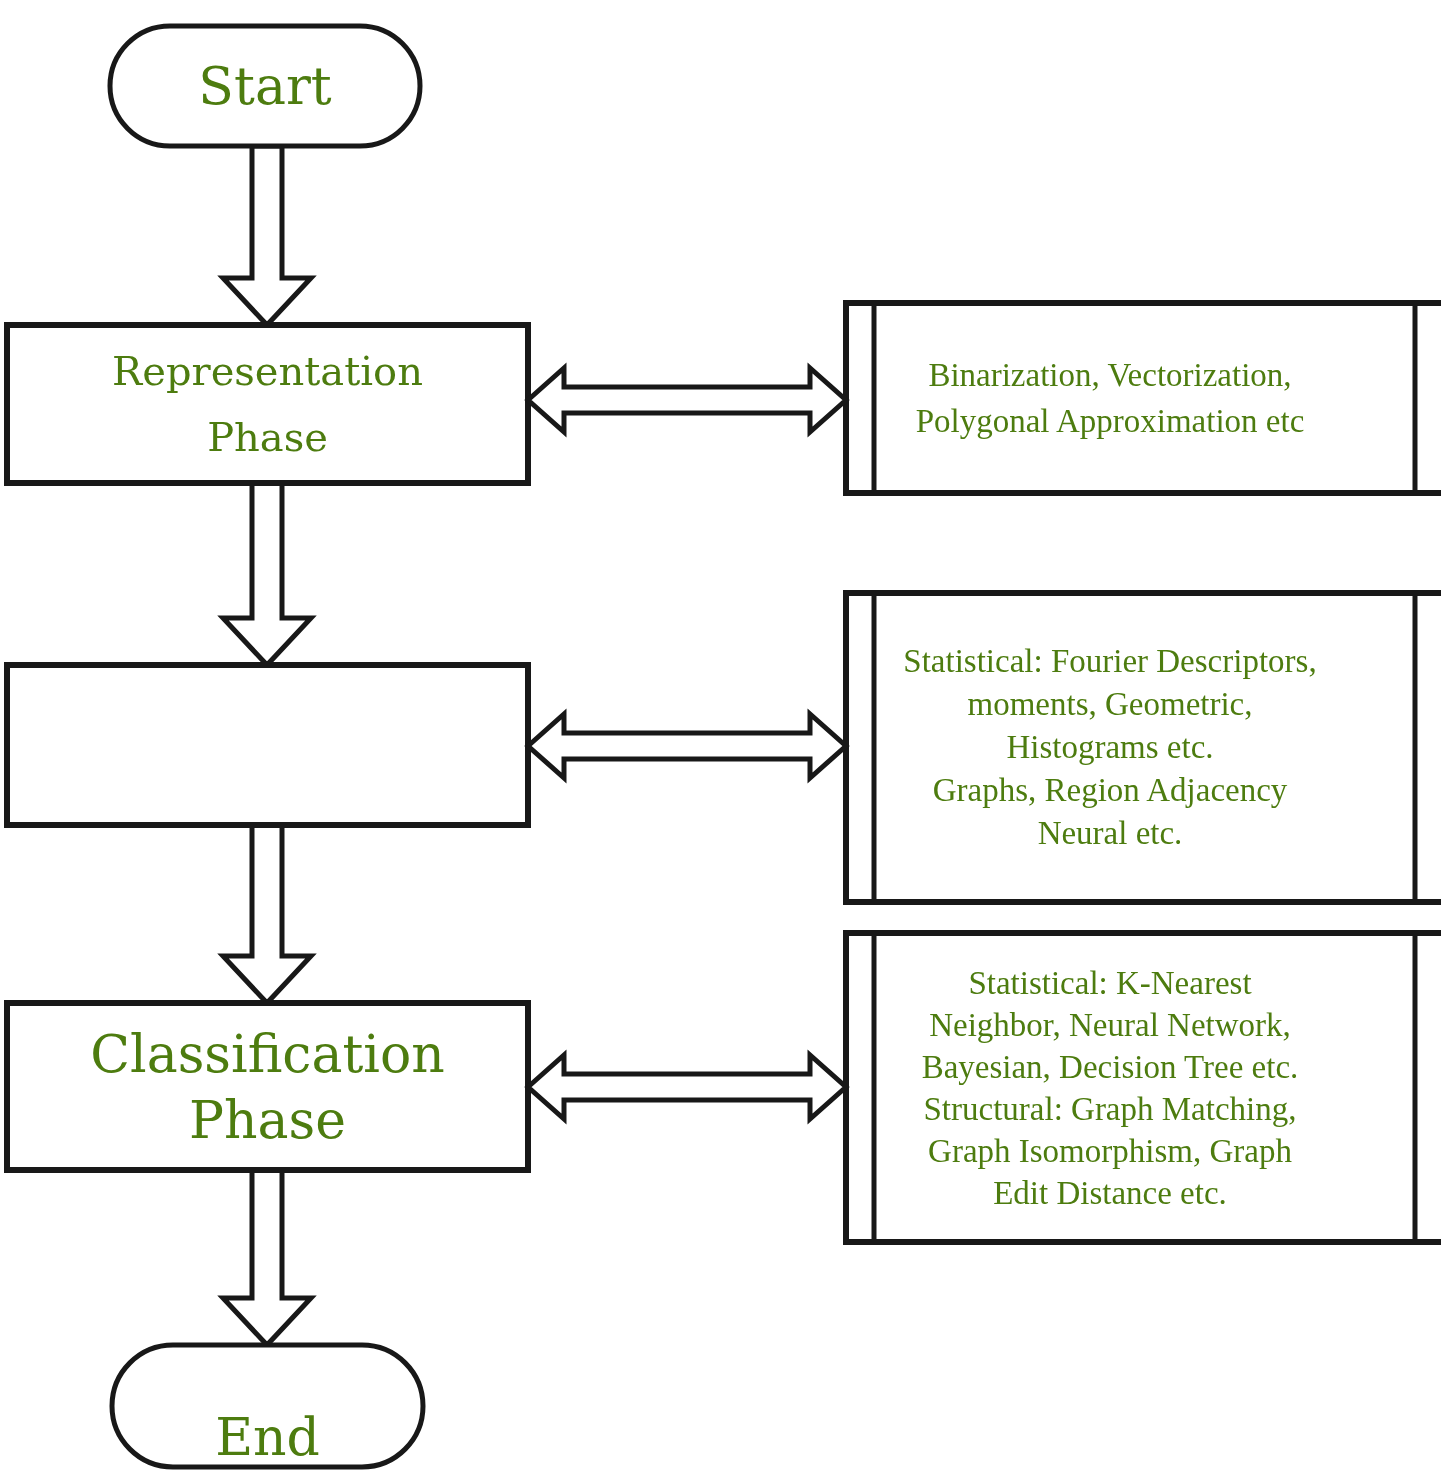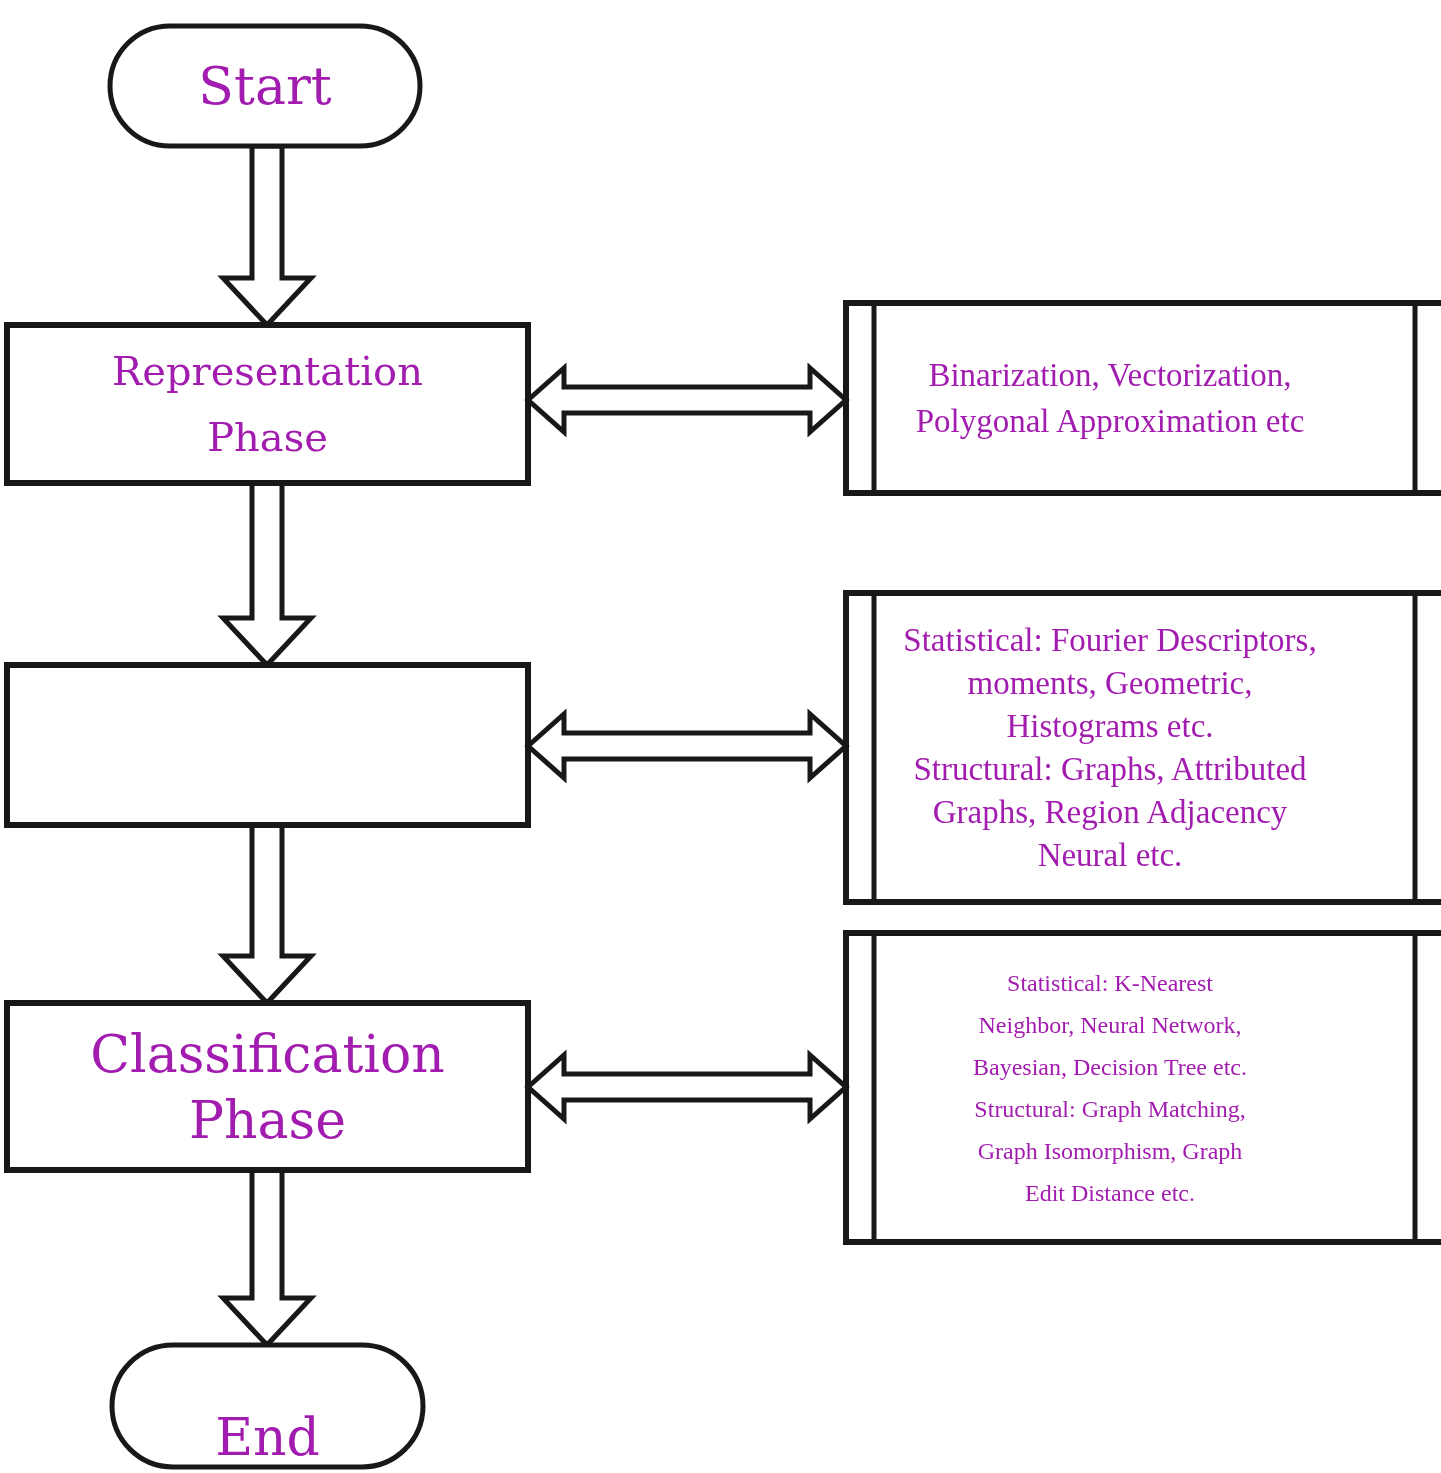--- a/index.html
+++ b/index.html
@@ -21,36 +21,36 @@
     top: 0;
   }
   .label {
     position: absolute;
     display: flex;
     flex-direction: column;
     align-items: center;
     justify-content: center;
     text-align: center;
     white-space: nowrap;
-    color: #a21caf;
+    color: #4d7c0f;
   }
   .node-label {
     font-family: "DejaVu Serif", serif;
   }
   .method-label {
     font-family: "Liberation Serif", serif;
   }
   .lbl-start { left: 110px; top: 26px;  width: 310px; height: 120px; font-size: 52px; }
   .lbl-rep   { left: 7px;  top: 325px;  width: 521px; height: 158px; font-size: 40px; line-height: 66px; }
   .lbl-desc  { left: 7px;  top: 665px;  width: 521px; height: 160px; font-size: 52px; line-height: 66px; }
   .lbl-class { left: 7px;  top: 1003px; width: 521px; height: 167px; font-size: 52px; line-height: 66px; }
   .lbl-end   { left: 112px; top: 1345px; width: 311px; height: 122px; font-size: 52px; justify-content: flex-end; }
   .lbl-m1    { left: 880px; top: 303px; width: 460px; height: 190px; font-size: 33px; line-height: 46px; }
   .lbl-m2    { left: 880px; top: 593px; width: 460px; height: 309px; font-size: 33px; line-height: 43px; }
-  .lbl-m3    { left: 880px; top: 933px; width: 460px; height: 309px; font-size: 24px; line-height: 42px; }
+  .lbl-m3    { left: 880px; top: 933px; width: 460px; height: 309px; font-size: 33px; line-height: 42px; }
 </style>
 </head>
 <body>
 
 <div class="canvas">
 
   <svg width="1441" height="1473" viewBox="0 0 1441 1473">
 
     <polygon points="252,146 252,278 223,278 267,325 311,278 282,278 282,146" fill="#ffffff" stroke="#181818" stroke-width="5" stroke-linejoin="miter"></polygon>
     <polygon points="252,483 252,618 223,618 267,665 311,618 282,618 282,483" fill="#ffffff" stroke="#181818" stroke-width="5" stroke-linejoin="miter"></polygon>
@@ -97,21 +97,20 @@
   <div class="label method-label lbl-m1">
     <div>Binarization, Vectorization,</div>
     <div>Polygonal Approximation etc</div>
   </div>
 
 
   <div class="label method-label lbl-m2">
     <div>Statistical: Fourier Descriptors,</div>
     <div>moments, Geometric,</div>
     <div>Histograms etc.</div>
-    <div>Structural: Graphs, Attributed</div>
     <div>Graphs, Region Adjacency</div>
     <div>Neural etc.</div>
   </div>
 
   <div class="label node-label lbl-class">
     <div>Classification</div>
     <div>Phase</div>
   </div>
 
   <div class="label method-label lbl-m3">

